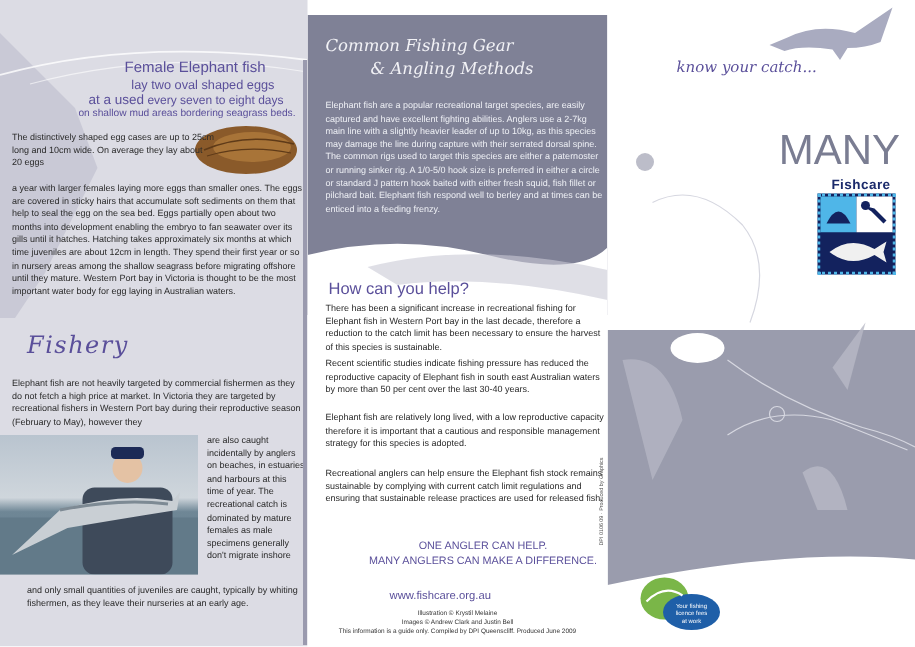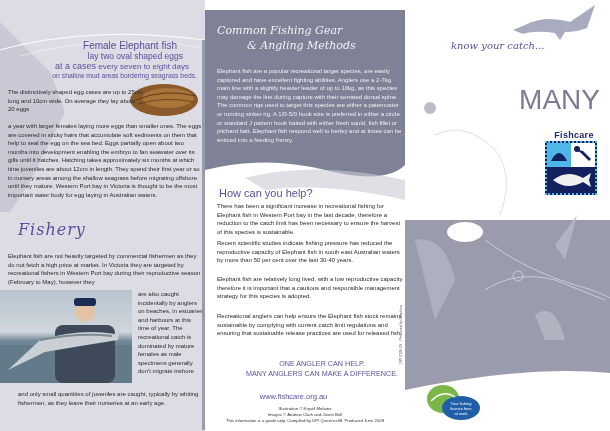--- a/index.html
+++ b/index.html
@@ -58,21 +58,21 @@
   #credits span { display:block; }
   #vertical-code { position: absolute; right: 2px; top: 295px; font-size: 3.6px; color: #555; writing-mode: vertical-rl; transform: rotate(180deg); }
 
   
   #right { left: 405px; width: 205px; background: #fff; }
   #right-grey { position: absolute; left: 0; top: 0; }
   #know-catch { position: absolute; left: 46px; top: 40px; font-size: 10px; font-family: "DejaVu Serif", serif; font-style: italic; color: #5a4f9a; }
   #title-elephant { position: absolute; right: 10px; top: 57px; font-size: 28px; color: #7a7d92; letter-spacing: -0.5px; line-height: 1; font-family: "Liberation Sans", sans-serif; }
   #title-fish { position: absolute; right: 10px; top: 86px; font-size: 28px; color: #7a7d92; line-height: 1; }
 
-  #fishcare { position: absolute; left: 140px; top: 118px; width: 58px; margin-top: 12px; }
+  #fishcare { position: absolute; left: 140px; top: 118px; width: 58px; }
   #fishcare-label { font-size: 9px; font-weight: bold; color: #1b2a6b; text-align: center; display:block; letter-spacing: 0.3px; }
   #fishcare-box { margin-top: 1px; width: 52px; height: 54px; border: 2px dotted #4fb6e8; background: #13225e; position: relative; }
   .fc-q { position: absolute; }
   #fc-tl { left: 0; top: 0; width: 24px; height: 24px; background: #4fb6e8; }
   #fc-tr { right: 0; top: 0; width: 24px; height: 24px; background: #fff; }
   #fc-bottom { left: 0; bottom: 0; width: 48px; height: 26px; background: #13225e; }
 
   #licence-logo { position: absolute; left: 20px; top: 383px; width: 56px; height: 38px; }
   #vic-logo { position: absolute; left: 131px; top: 384px; width: 50px; }
   #vic-box { width: 46px; height: 30px; background: #1a4a8c; position: relative; margin-left: 2px; }
@@ -88,21 +88,21 @@
   </svg>
   <svg class="swoosh" width="205" height="40" viewBox="0 0 205 40">
     <path d="M0 30 Q90 5 205 20" stroke="#fff" stroke-width="1.2" fill="none" opacity="0.8"></path>
     <path d="M20 36 Q110 12 205 28" stroke="#fff" stroke-width="0.8" fill="none" opacity="0.6"></path>
   </svg>
 
 
   <div class="repro-lead">
     <span class="l1">Female Elephant fish</span>
     <span class="l2">lay two oval shaped eggs</span>
-    <span class="l3"><b>at a cases</b><span> every seven to eight days</span></span>
+    <span class="l3"><b>at a used</b><span> every seven to eight days</span></span>
     <span class="l4">on shallow mud areas bordering seagrass beds.</span>
   </div>
 
   <svg id="egg-case" viewBox="0 0 72 40">
     <ellipse cx="36" cy="20" rx="34" ry="16" fill="#8a5a2a"></ellipse>
     <ellipse cx="40" cy="18" rx="26" ry="10" fill="#a87438"></ellipse>
     <path d="M8 20 Q36 8 68 16" stroke="#5e3a18" stroke-width="1" fill="none"></path>
     <path d="M10 24 Q36 16 66 22" stroke="#5e3a18" stroke-width="0.8" fill="none"></path>
   </svg>
 

